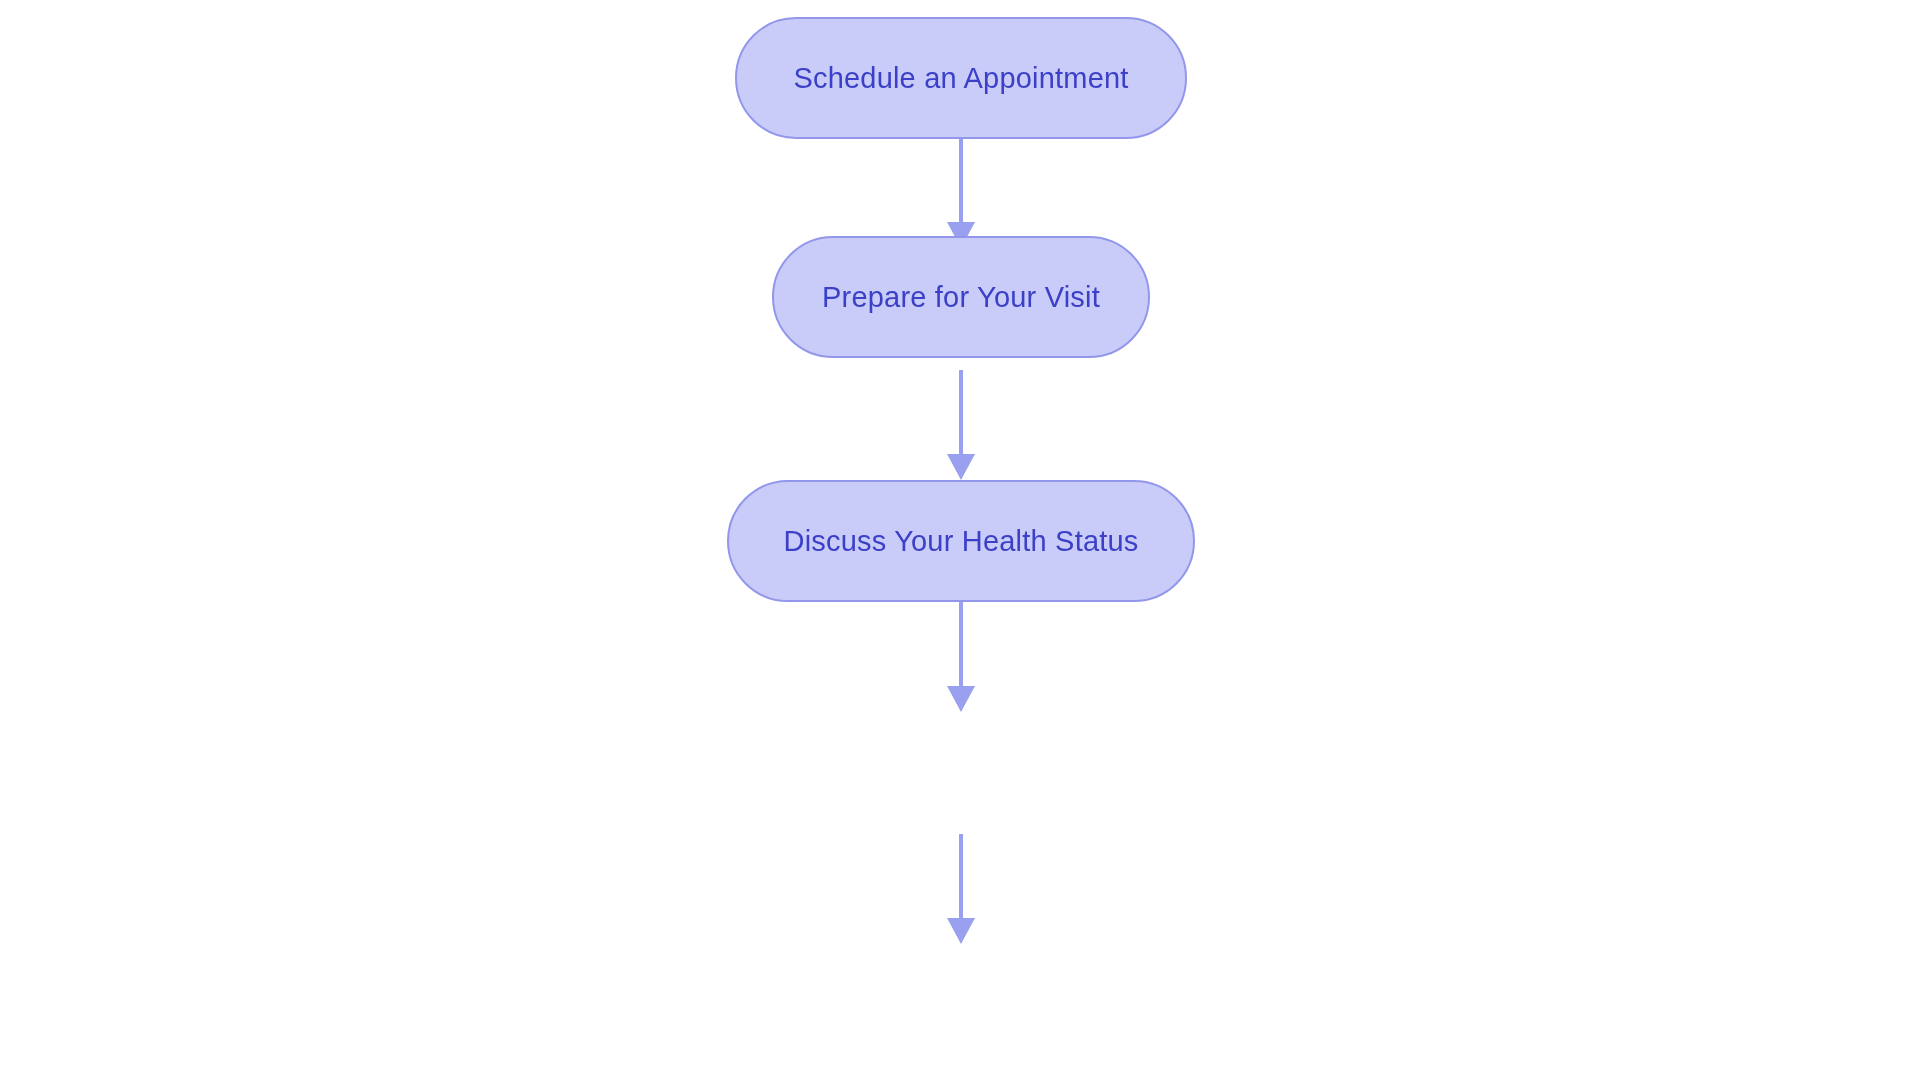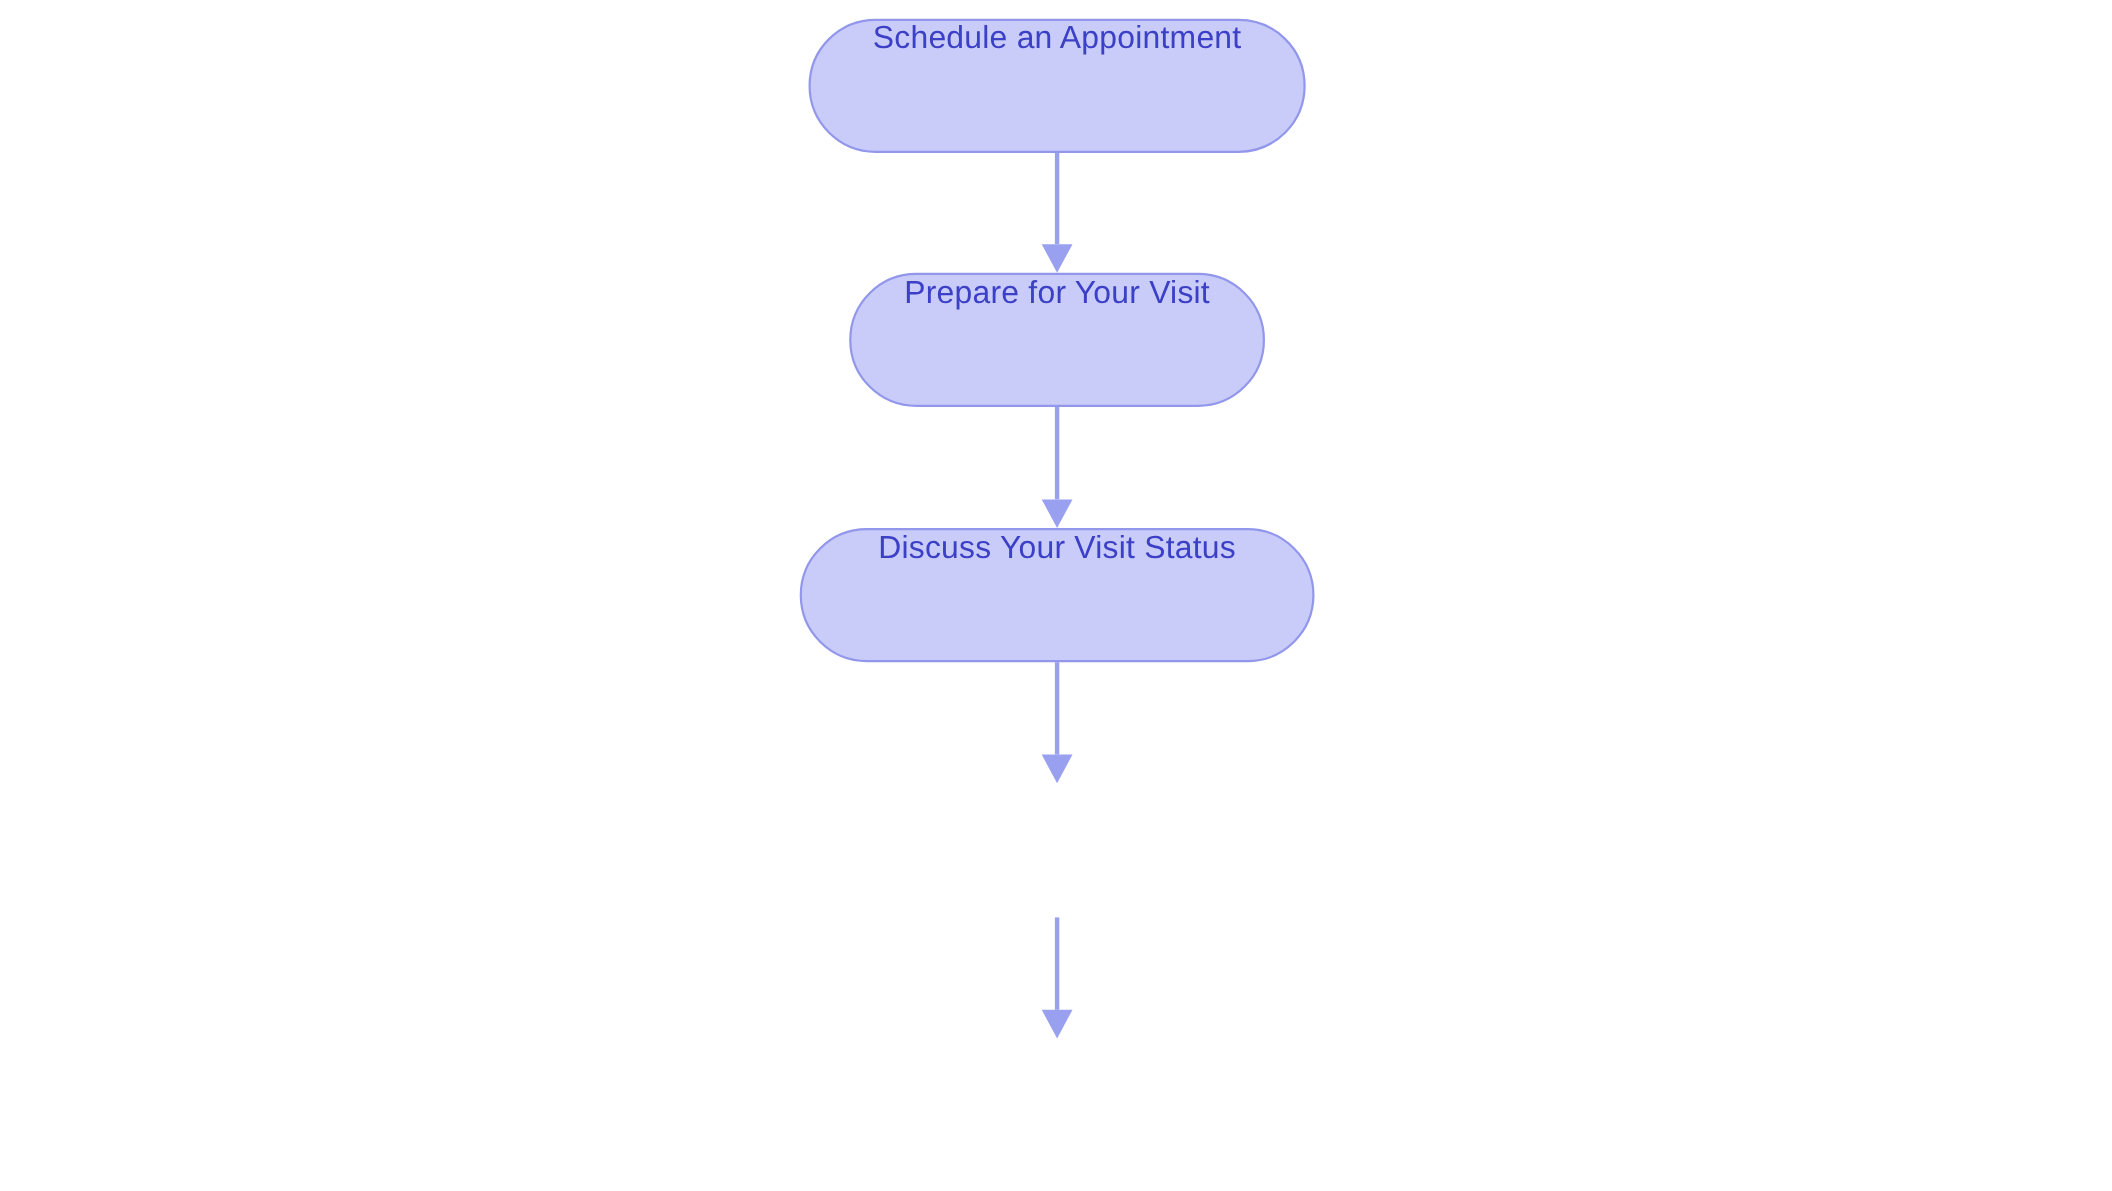--- a/index.html
+++ b/index.html
@@ -22,29 +22,29 @@
     width: 1920px;
     height: 1083px;
   }
   .node {
     position: absolute;
     height: 122px;
     border-radius: 61px;
     background: var(--node-fill);
     border: 2px solid var(--node-border);
     display: flex;
-    align-items: flex-start;
+    align-items: center;
     justify-content: center;
     color: var(--node-text);
     font-size: 29px;
     letter-spacing: 0.2px;
     white-space: nowrap;
   }
   .n0 { top: 17px;  left: 735px; width: 452px; }
-  .n1 { top: 248px; left: 772px; width: 378px; }
+  .n1 { top: 236px; left: 772px; width: 378px; }
   .n2 { top: 480px; left: 727px; width: 468px; }
   .n3 { top: 712px; left: 696px; width: 531px; }
   .n4 { top: 944px; left: 746px; width: 431px; }
 
   .arrow {
     position: absolute;
     left: 961px;
     transform: translateX(-50%);
     display: flex;
     flex-direction: column;
@@ -84,21 +84,21 @@
   <div class="node n1">
     <span>Prepare for Your Visit</span>
   </div>
 
   <div class="arrow a1">
     <div class="shaft"></div>
     <div class="head"></div>
   </div>
 
   <div class="node n2">
-    <span>Discuss Your Visit Status</span>
+    <span>Discuss Your Health Status</span>
   </div>
 
   <div class="arrow a2">
     <div class="shaft"></div>
     <div class="head"></div>
   </div>
 
 
   <div class="arrow a3">
     <div class="shaft"></div>

